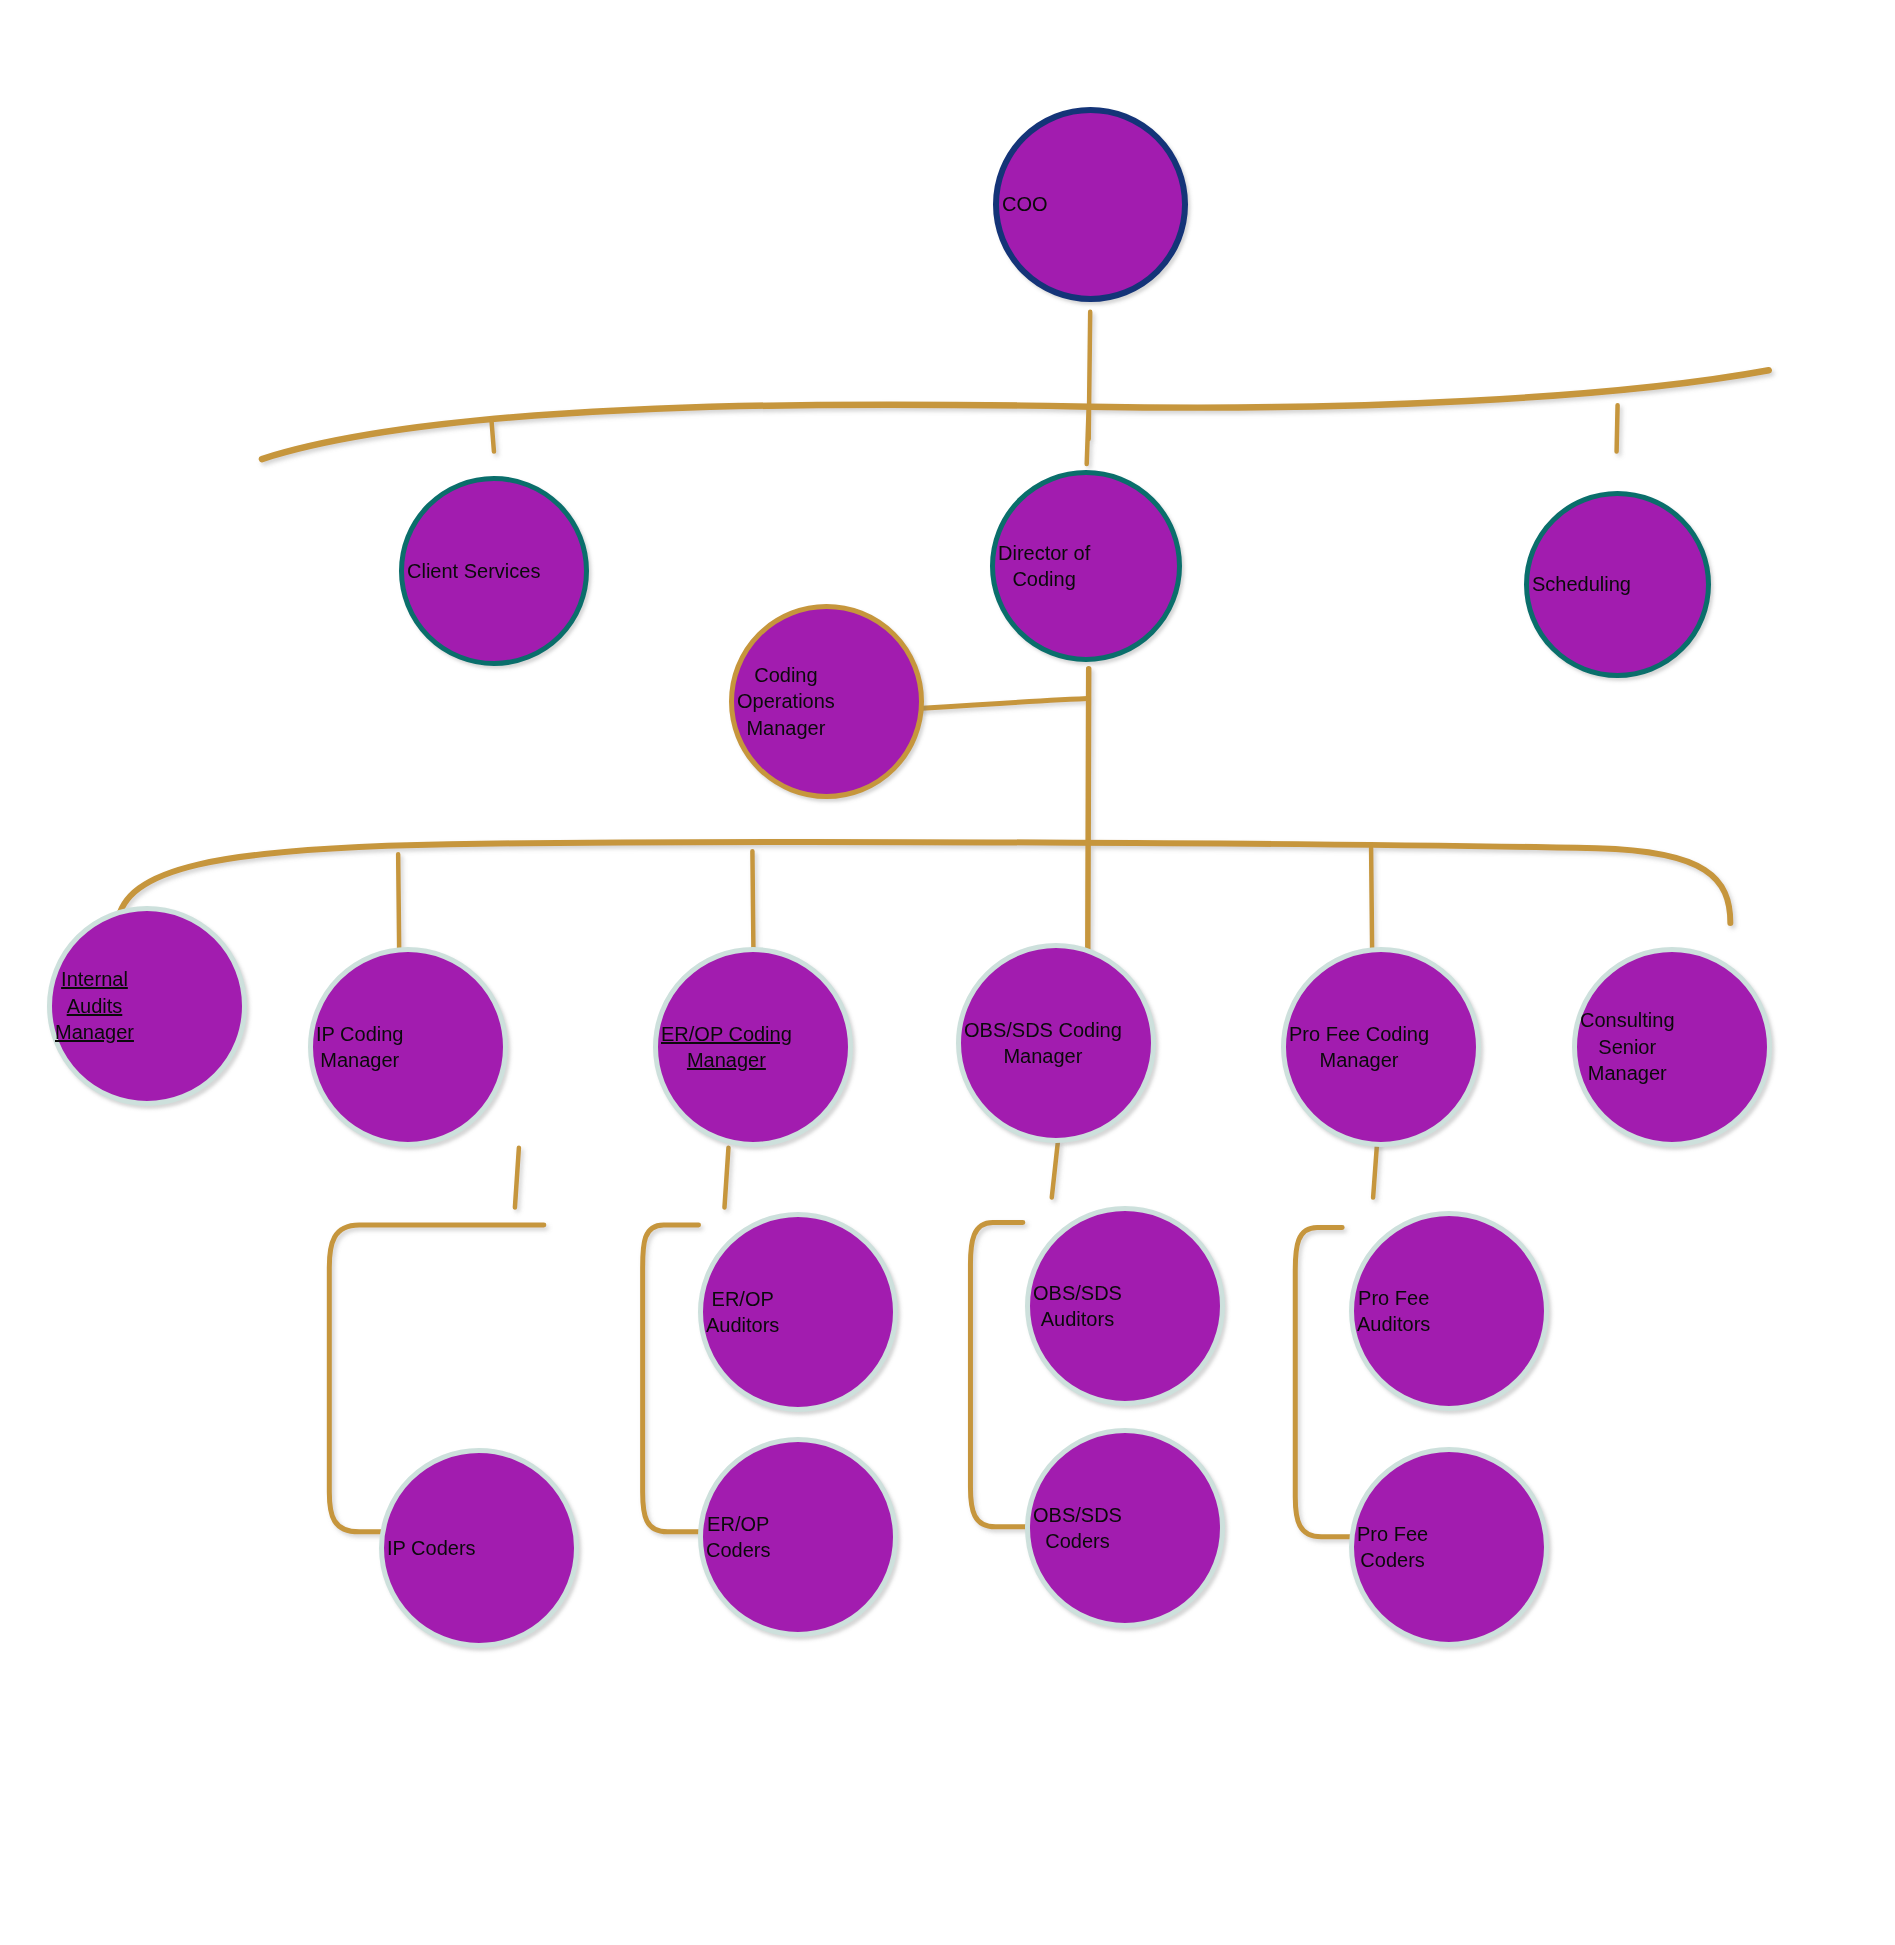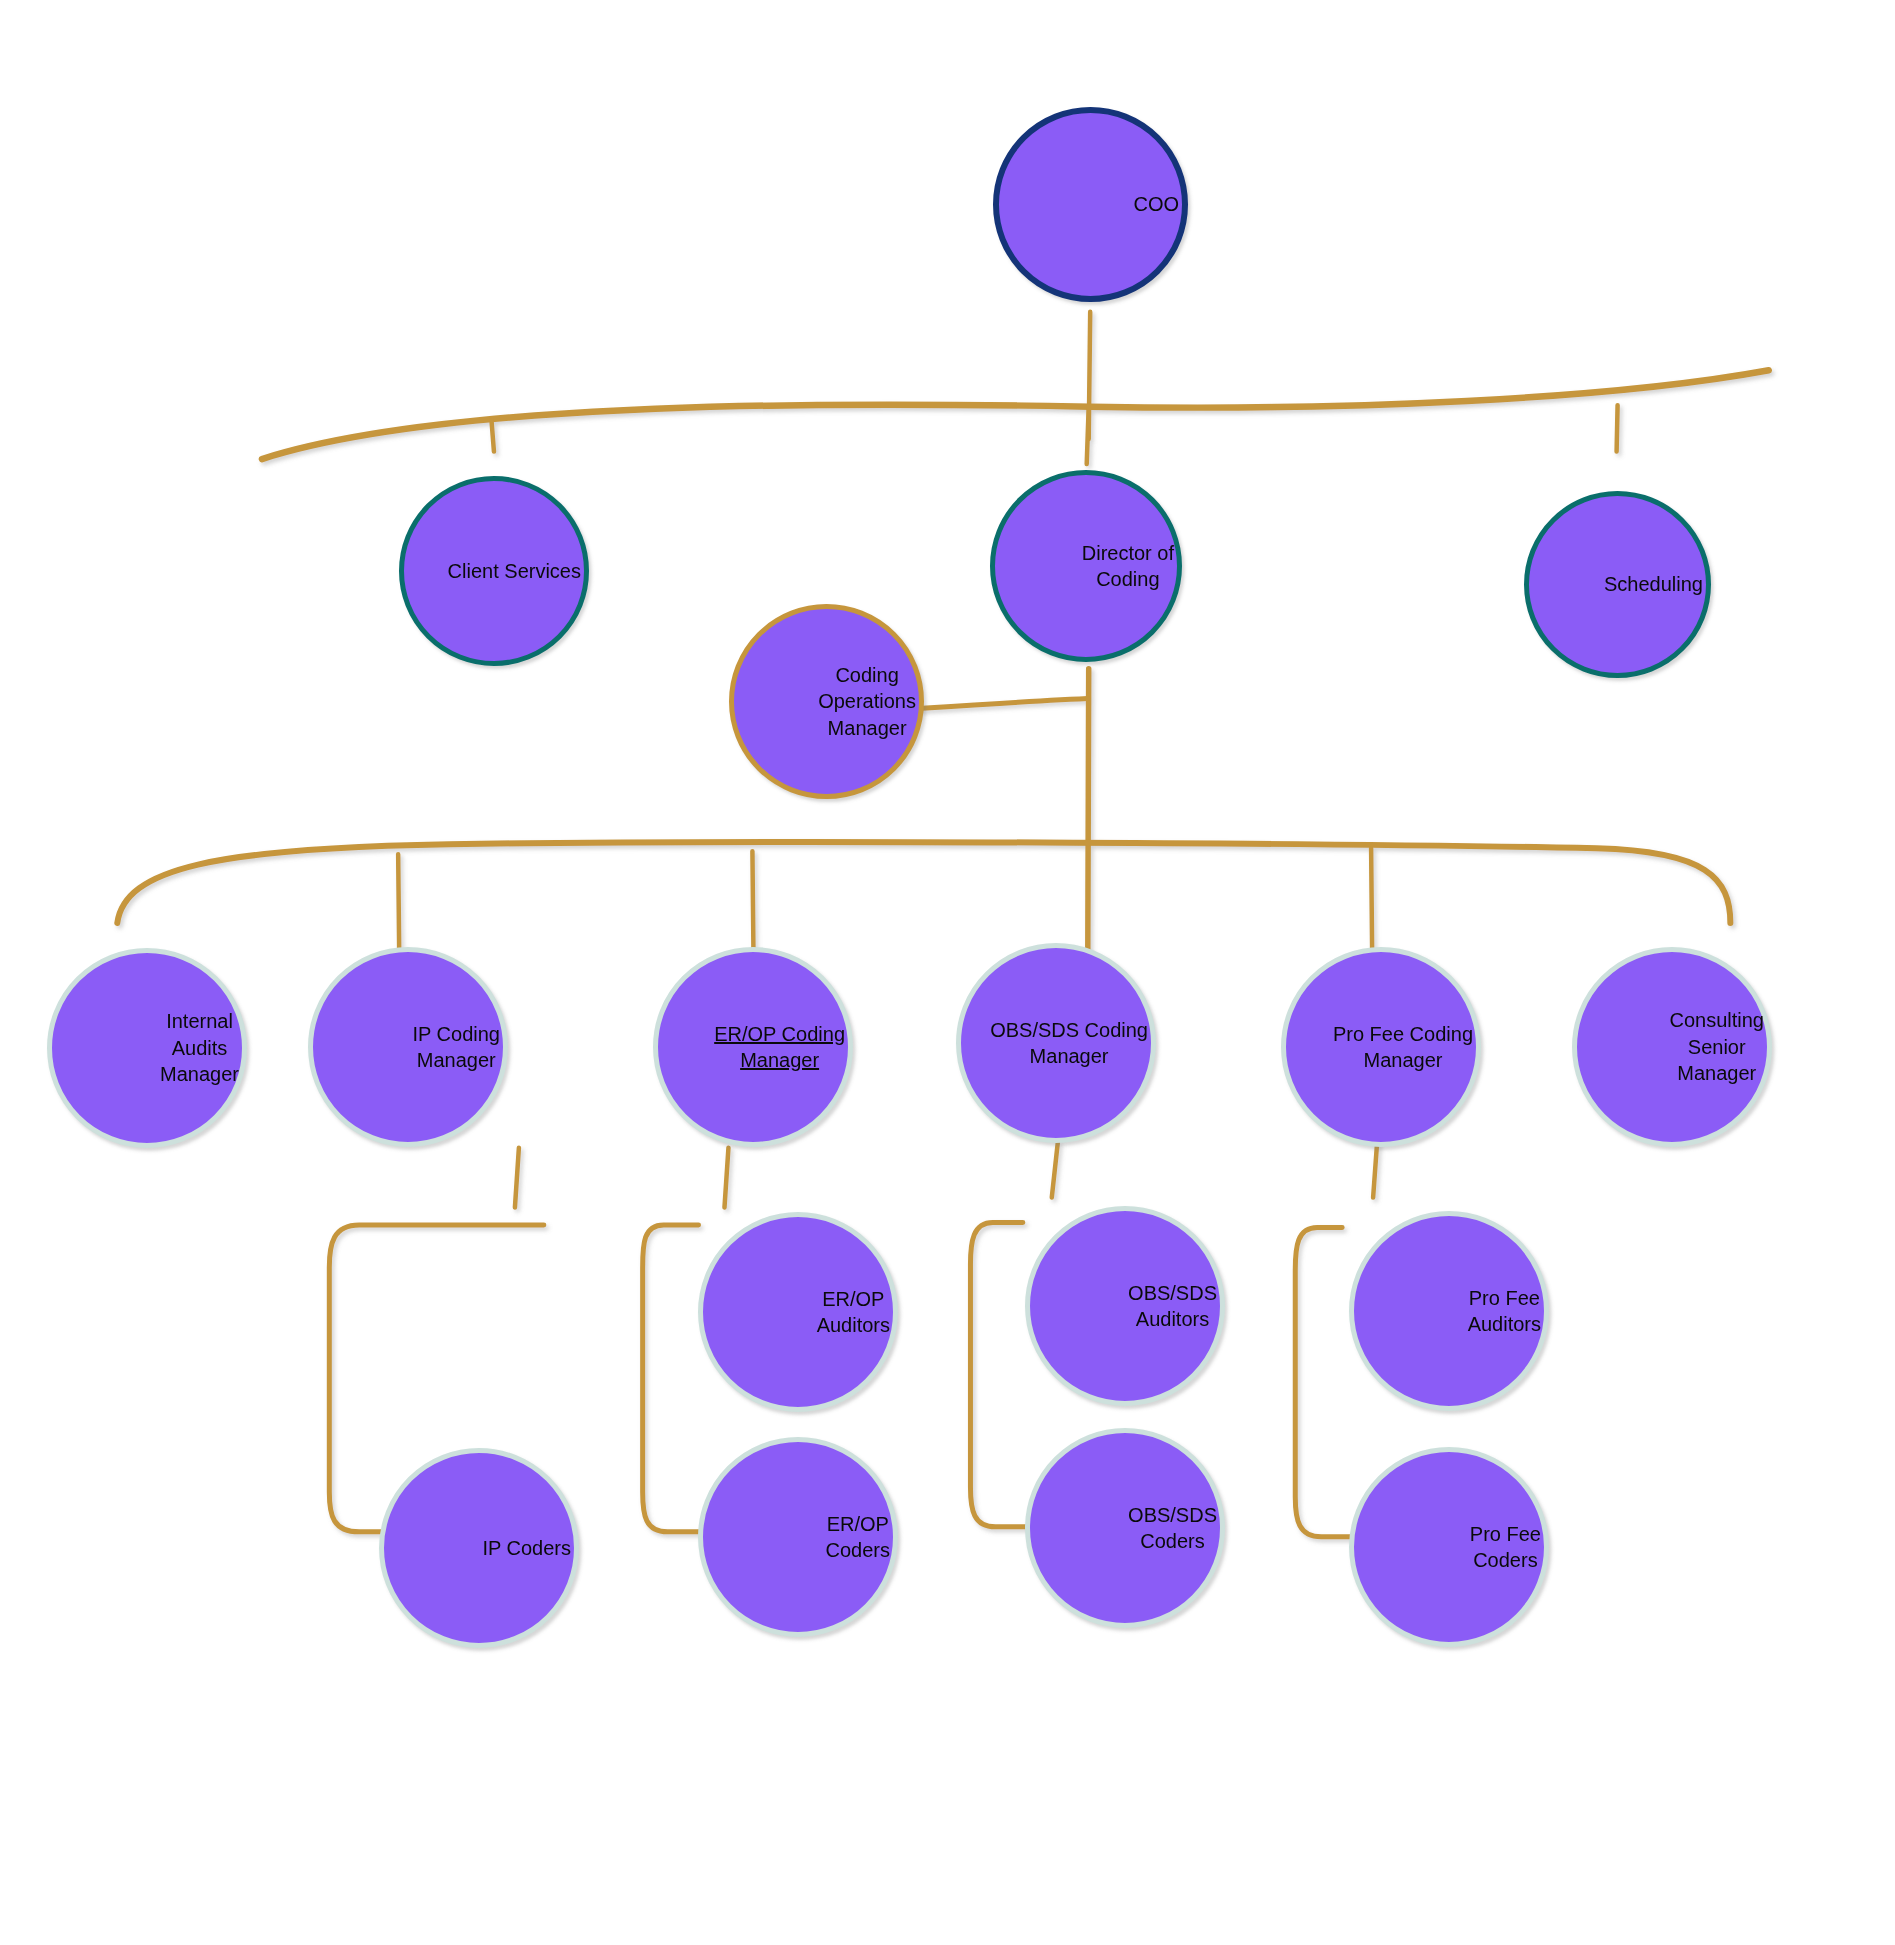--- a/index.html
+++ b/index.html
@@ -22,24 +22,24 @@
     left: 0;
     top: 0;
     width: 1896px;
     height: 1946px;
     pointer-events: none;
   }
   .node {
     position: absolute;
     display: flex;
     align-items: center;
-    justify-content: flex-end;
+    justify-content: flex-start;
     box-sizing: border-box;
     border-radius: 50%;
-    background: #8b5cf6;
+    background: #a21caf;
     text-align: center;
     color: #0a0a0a;
     line-height: 1.32;
     box-shadow: 2.5px 3px 3.5px rgba(120,120,120,0.30);
   }
   .node .label {
     display: block;
     padding: 0 3px;
     white-space: pre-line;
   }
@@ -133,21 +133,21 @@
   <div class="node tier-exec" style="left:1524px; top:491px; width:187px; height:187px;">
     <span class="label">Scheduling</span>
   </div>
 
   <div class="node tier-ops" style="left:729px; top:604px; width:195px; height:195px;">
     <span class="label">Coding
 Operations
 Manager</span>
   </div>
 
-  <div class="node tier-mgr" style="left:47px; top:948px; width:200px; height:200px;">
+  <div class="node tier-mgr" style="left:47px; top:906px; width:200px; height:200px;text-decoration:underline;">
     <span class="label">Internal
 Audits
 Manager</span>
   </div>
 
   <div class="node tier-mgr" style="left:308px; top:947px; width:200px; height:200px;">
     <span class="label">IP Coding
 Manager</span>
   </div>
 

